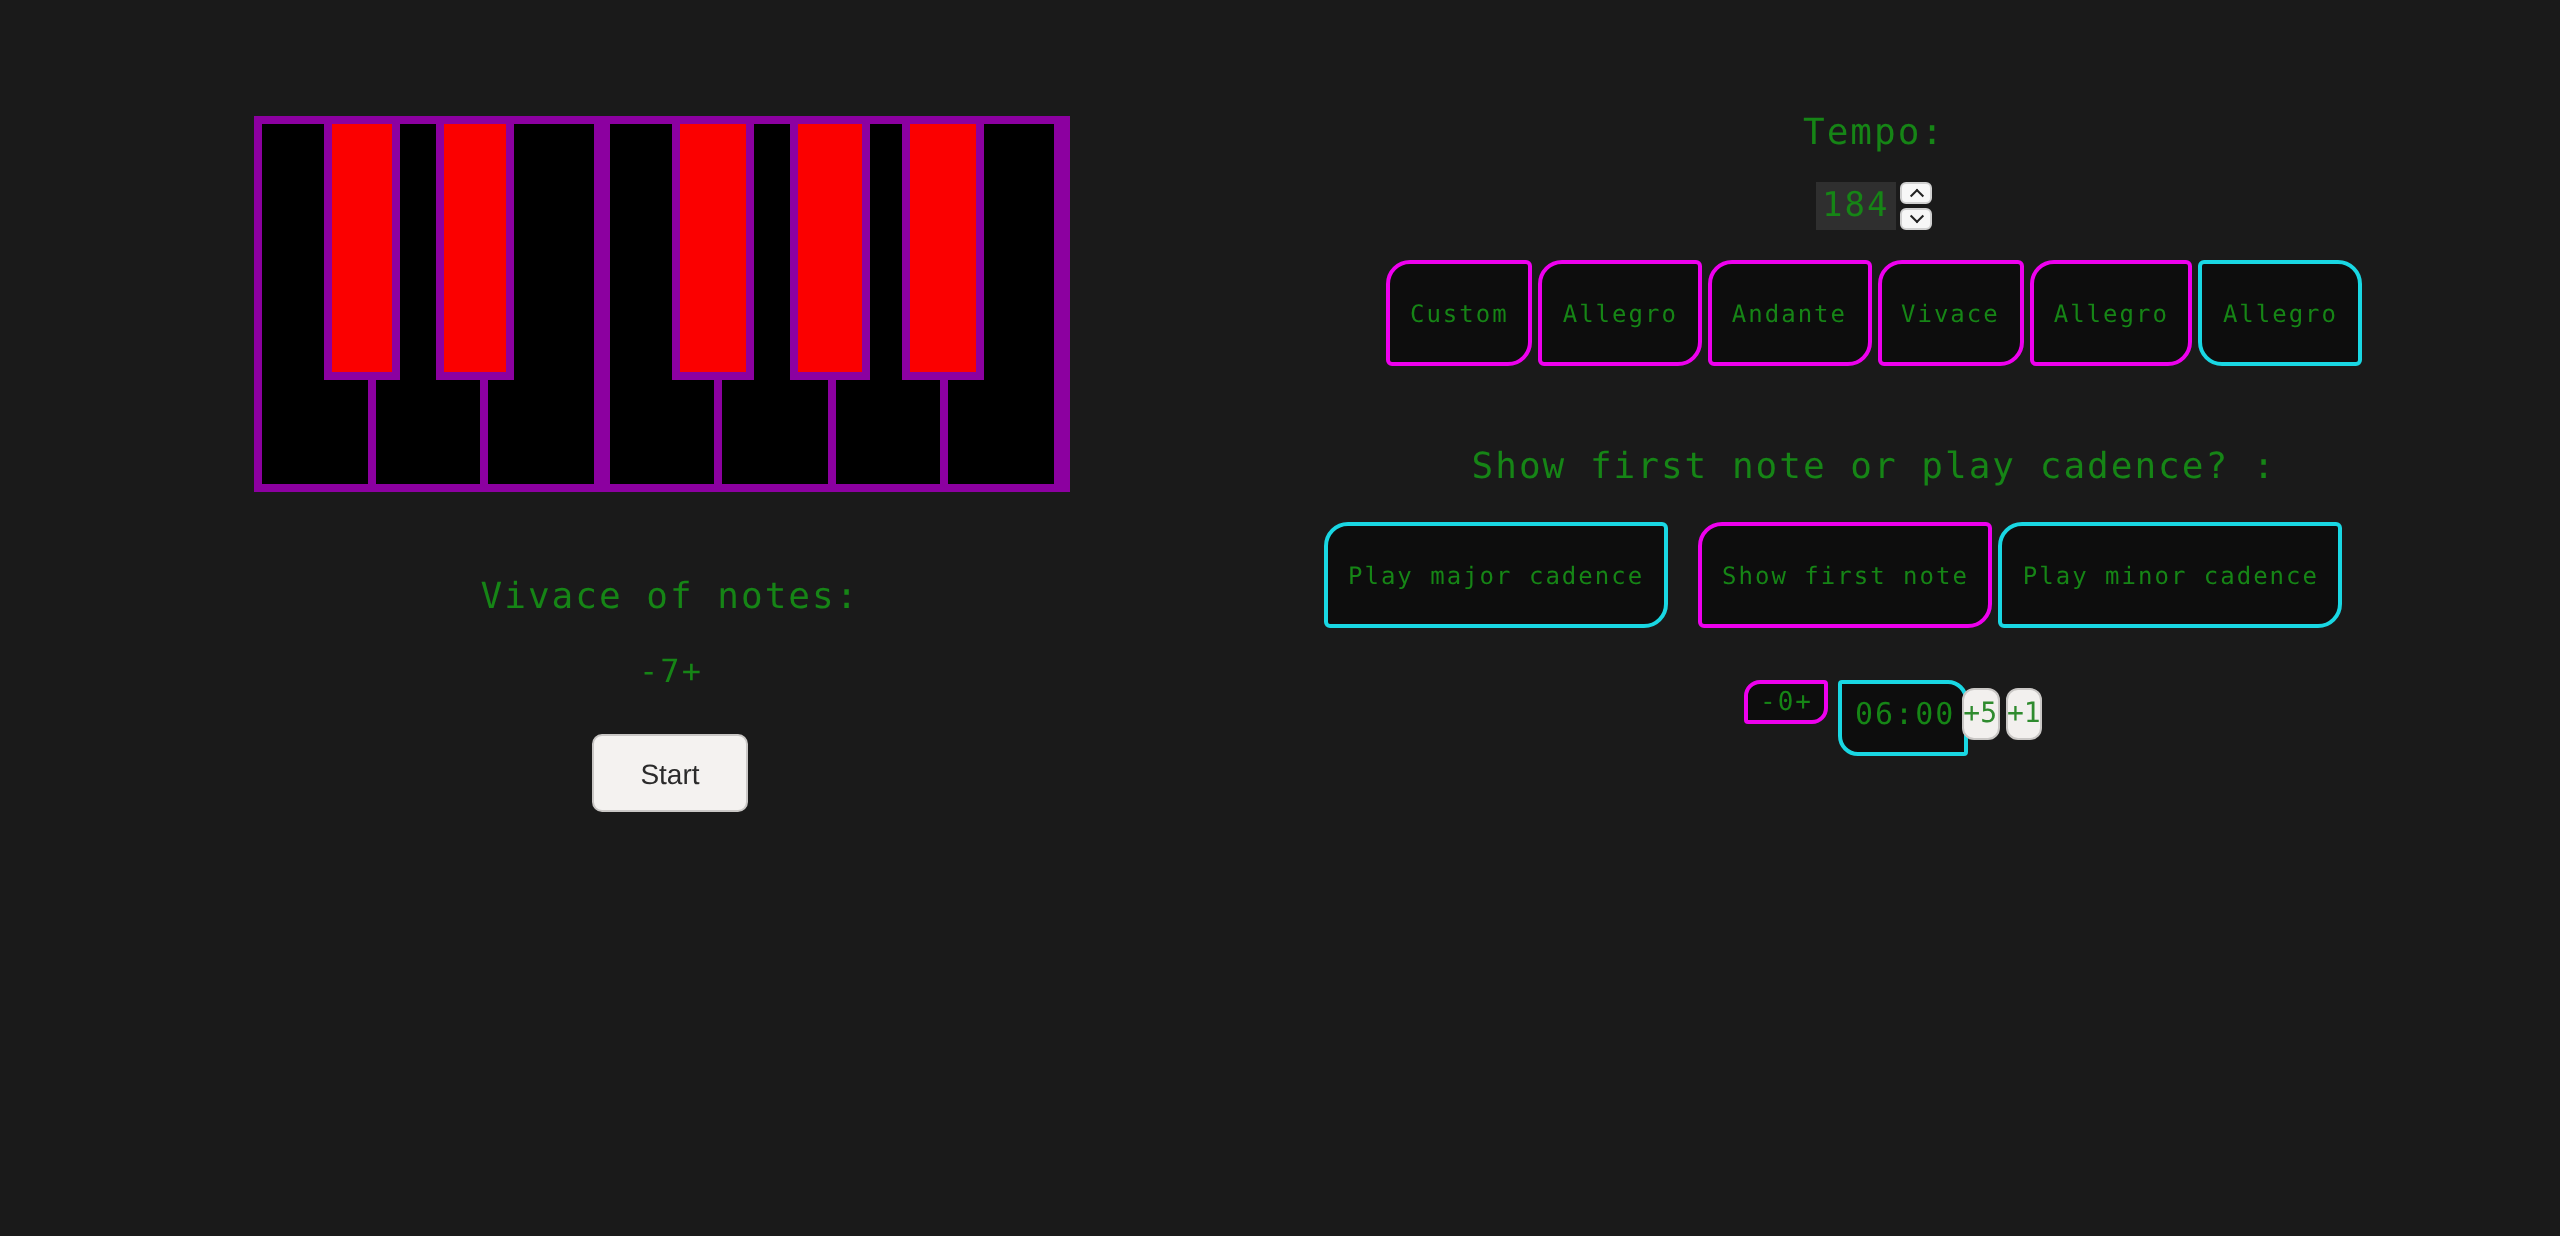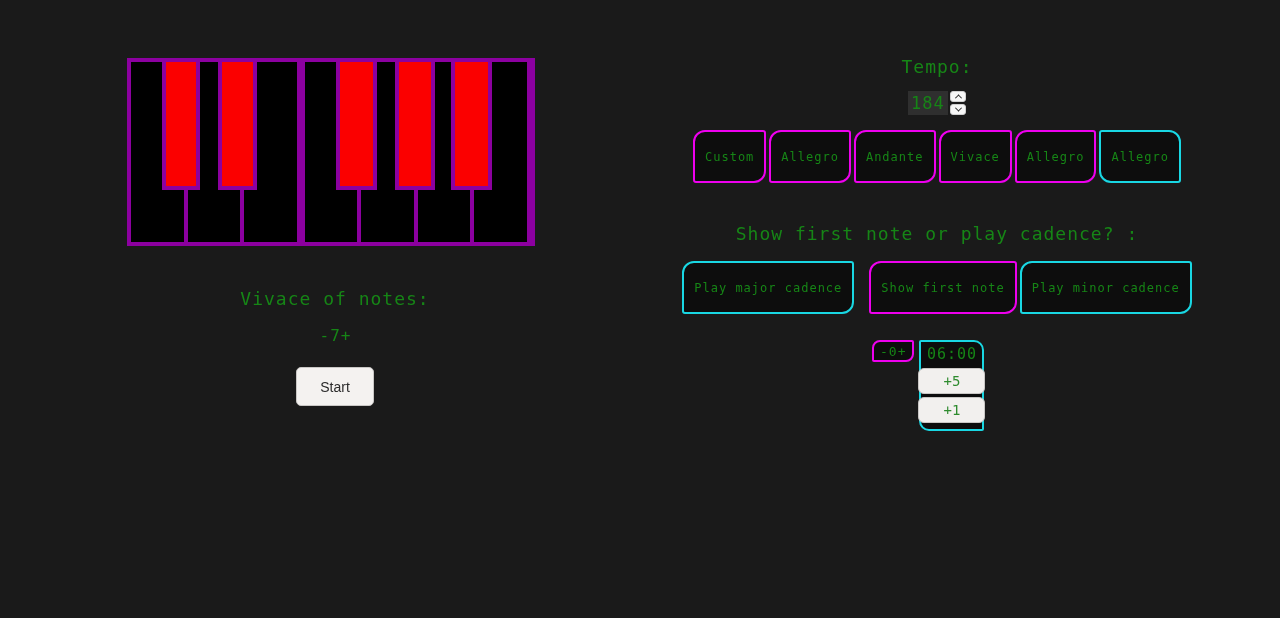--- a/index.html
+++ b/index.html
@@ -107,21 +107,21 @@
     padding: 0 10px;
     border: 2px solid #ee00ee;
     border-radius: 12px 3px 12px 3px;
     cursor: pointer;
     white-space: nowrap;
   }
   .neo-btn.cyan { border-color: #19d7e3; }
   .neo-btn.mirror { border-radius: 3px 12px 3px 12px; }
 
   .cadence-label { margin-top: 40px; }
-  .cadence-row { margin-top: 17px; display: flex; justify-content: center; gap: 3px; }
+  .cadence-row { margin-top: 17px; display: flex; gap: 3px; }
   .cadence-row .gap-before { margin-left: 12px; }
 
   .timer-row {
     margin-top: 26px;
     display: flex; align-items: flex-start;
     margin-left: 210px;
   }
   .timer-chip {
     margin-top: 0;
     height: 22px;
@@ -136,21 +136,21 @@
     white-space: nowrap;
   }
   .timer-chip .step-btn { cursor: pointer; }
   .timer-box {
     margin-left: 5px;
     width: 65px;
     background: #0d0d0d;
     border: 2px solid #19d7e3;
     border-radius: 2px 10px 2px 10px;
     padding: 2px 6px 6px 6px;
-    display: flex; flex-direction: column; align-items: center; gap: 3px;
+    display: flex; flex-direction: row; align-items: center; gap: 3px;
   }
   .timer-display {
     color: #168516; font-size: 15px; letter-spacing: 1px;
     padding: 1px 0 2px 0;
   }
   .timer-add-btn {
     width: 67px; height: 26px;
     background: #f2f0ee;
     border: 1px solid #c9c7c5;
     border-radius: 6px;

